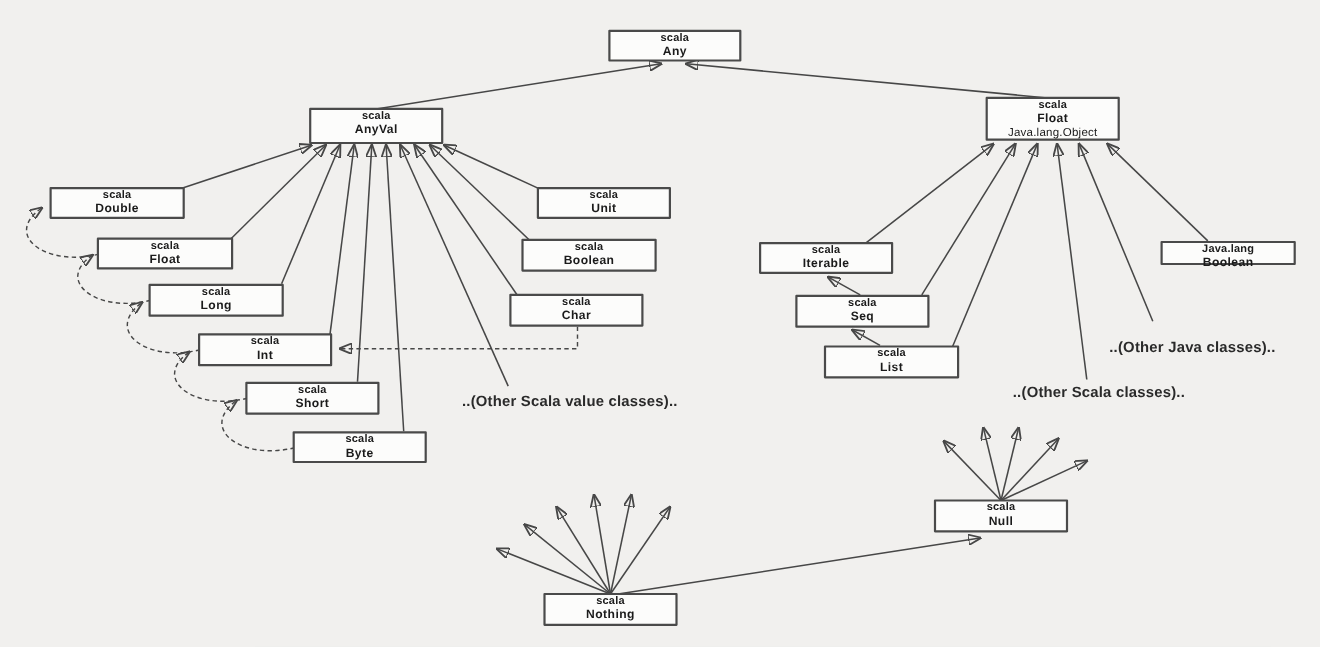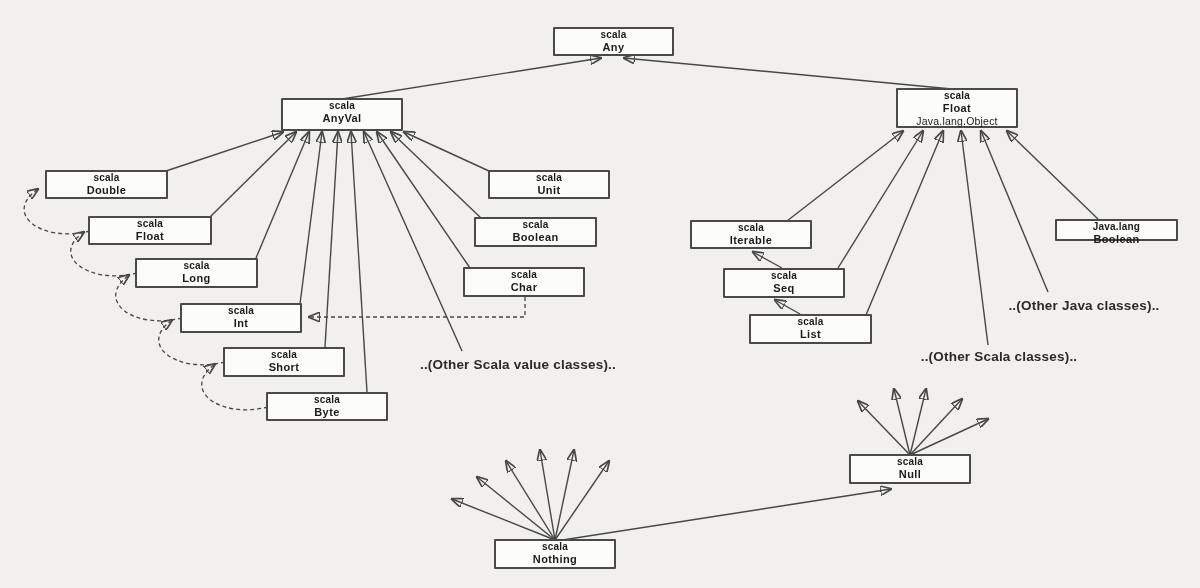--- a/index.html
+++ b/index.html
@@ -187,18 +187,18 @@
     <span class="nm">Null</span>
   </div>
 
   <div class="node" style="left:494px;top:539px;width:122px;height:30px">
     <span class="pkg">scala</span>
     <span class="nm">Nothing</span>
   </div>
 
   <div class="annotation" style="left:407px;top:357px;width:222px">..(Other Scala value classes)..</div>
 
-  <div class="annotation" style="left:998px;top:298px;width:172px">..(Other Java classes)..</div>
+  <div class="annotation" style="left:998px;top:308px;width:172px">..(Other Java classes)..</div>
 
   <div class="annotation" style="left:910px;top:349px;width:178px">..(Other Scala classes)..</div>
 
 
 </div>
 
 </body></html>

